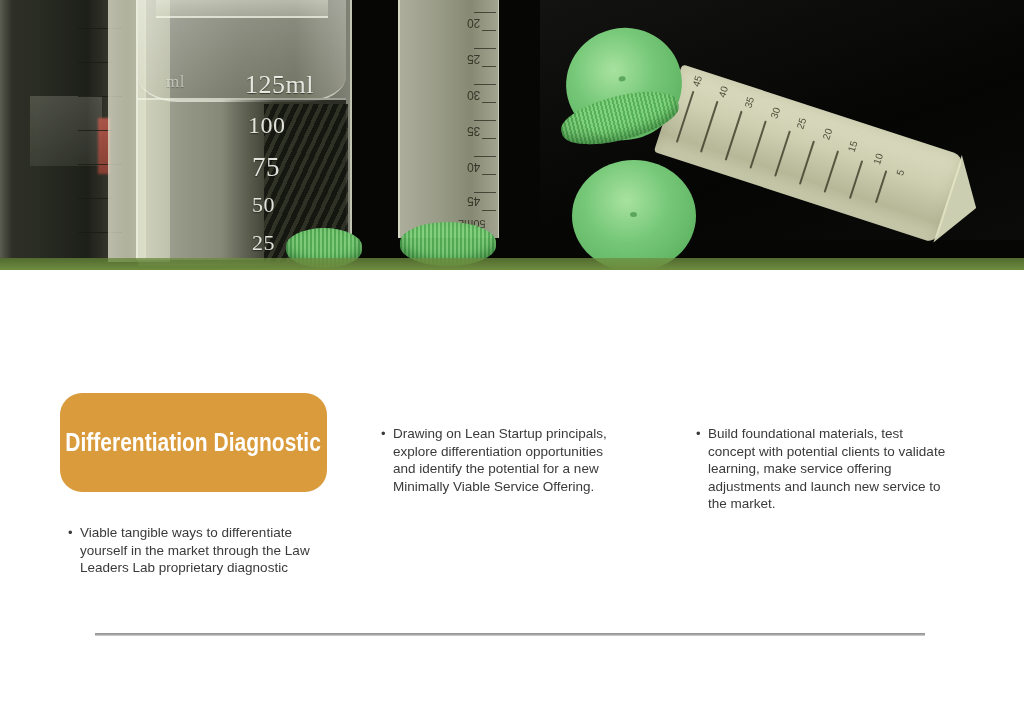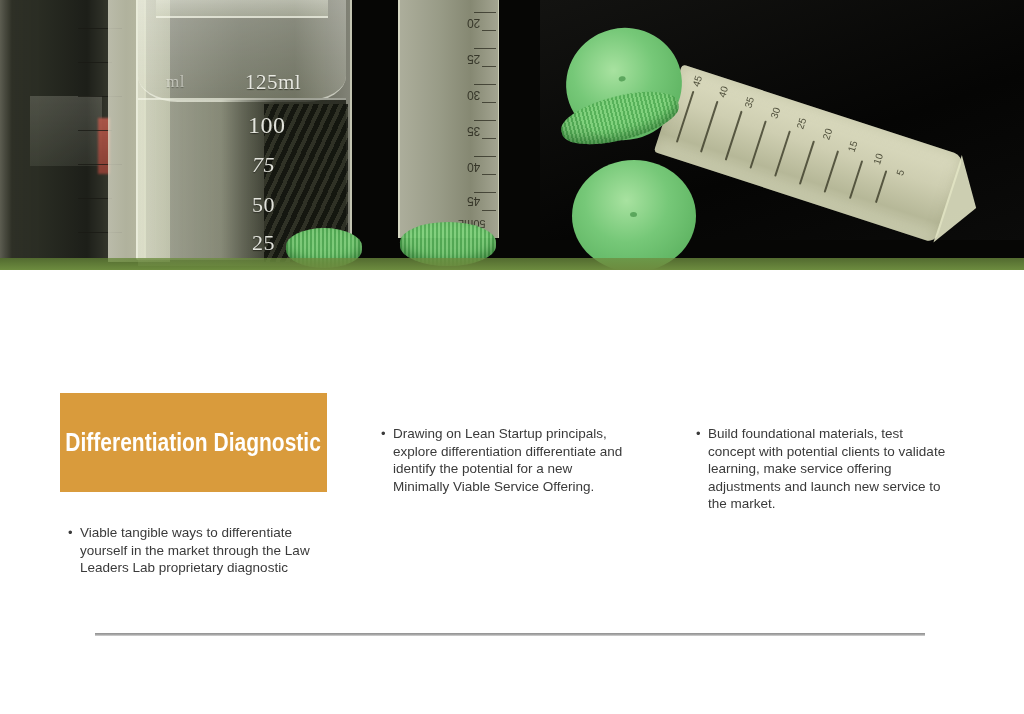--- a/index.html
+++ b/index.html
@@ -262,20 +262,21 @@
   .col-2 { left: 373px; width: 267px; }
   .col-3 { left: 688px; width: 272px; }
 
   .col-box {
     height: 99px;
     display: flex;
     align-items: center;
     justify-content: center;
     padding: 0 6px;
     box-sizing: border-box;
+    border-radius: 22px;
   }
   .col-box-text {
     color: #ffffff;
     font-family: "Liberation Sans Narrow", "Liberation Sans", sans-serif;
     font-size: 25px;
     font-weight: bold;
     text-align: center;
     transform: scaleX(0.84);
     white-space: nowrap;
     line-height: 1.1;
@@ -358,24 +359,24 @@
       <div class="tick-l" style="left:84px; top:232px; width:44px;"></div>
     </div>
     <div class="cyl-mid"></div>
 
     <div class="jar"></div>
     <div class="jar-shoulder"></div>
     <div class="jar-neck"></div>
     <div class="jar-liquid"></div>
     <div class="jar-dark-content"></div>
 
-    <div class="jar-mark" style="left:245px; top:70px; font-size:21px;">125ml</div>
+    <div class="jar-mark" style="left:245px; top:70px; font-size:26px;">125ml</div>
     <div class="jar-mark" style="left:166px; top:72px; font-size:17px; opacity:0.55;">ml</div>
     <div class="jar-mark" style="left:248px; top:112px; font-size:24px;">100</div>
-    <div class="jar-mark" style="left:252px; top:152px; font-size:22px;font-style:italic;">75</div>
+    <div class="jar-mark" style="left:252px; top:152px; font-size:27px;">75</div>
     <div class="jar-mark" style="left:252px; top:192px; font-size:22px;">50</div>
     <div class="jar-mark" style="left:252px; top:230px; font-size:22px;">25</div>
 
     <div class="tube-tall"></div>
     <div class="tube-tall-scale">
 
       <div class="tick-t" style="top:22px; width:22px;"></div>
       <div class="tick-t" style="top:40px; width:14px;"></div>
       <div class="tick-t" style="top:58px; width:22px;"></div>
       <div class="tick-t" style="top:76px; width:14px;"></div>
@@ -445,21 +446,21 @@
           <span class="bullet-dot">•</span>
           <span class="bullet-text">Viable tangible ways to differentiate yourself in the market through the Law Leaders Lab proprietary diagnostic</span>
         </div>
       </div>
     </div>
 
     <div class="col col-2">
       <div class="col-body">
         <div class="bullet-row">
           <span class="bullet-dot">•</span>
-          <span class="bullet-text">Drawing on Lean Startup principals, explore differentiation differentiate and identify the potential for a new Minimally Viable Service Offering.</span>
+          <span class="bullet-text">Drawing on Lean Startup principals, explore differentiation opportunities and identify the potential for a new Minimally Viable Service Offering.</span>
         </div>
       </div>
     </div>
 
     <div class="col col-3">
       <div class="col-body">
         <div class="bullet-row">
           <span class="bullet-dot">•</span>
           <span class="bullet-text">Build foundational materials, test concept with potential clients to validate learning, make service offering adjustments and launch new service to the market.</span>
         </div>

